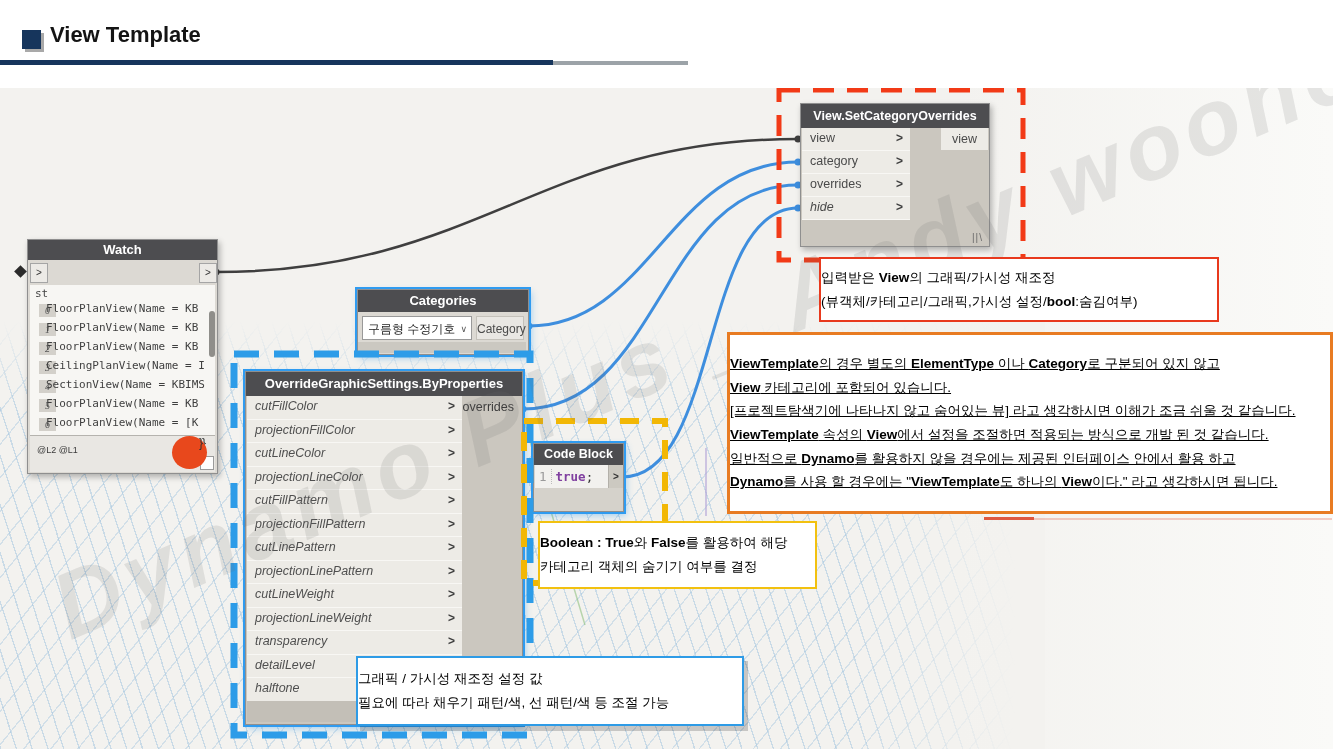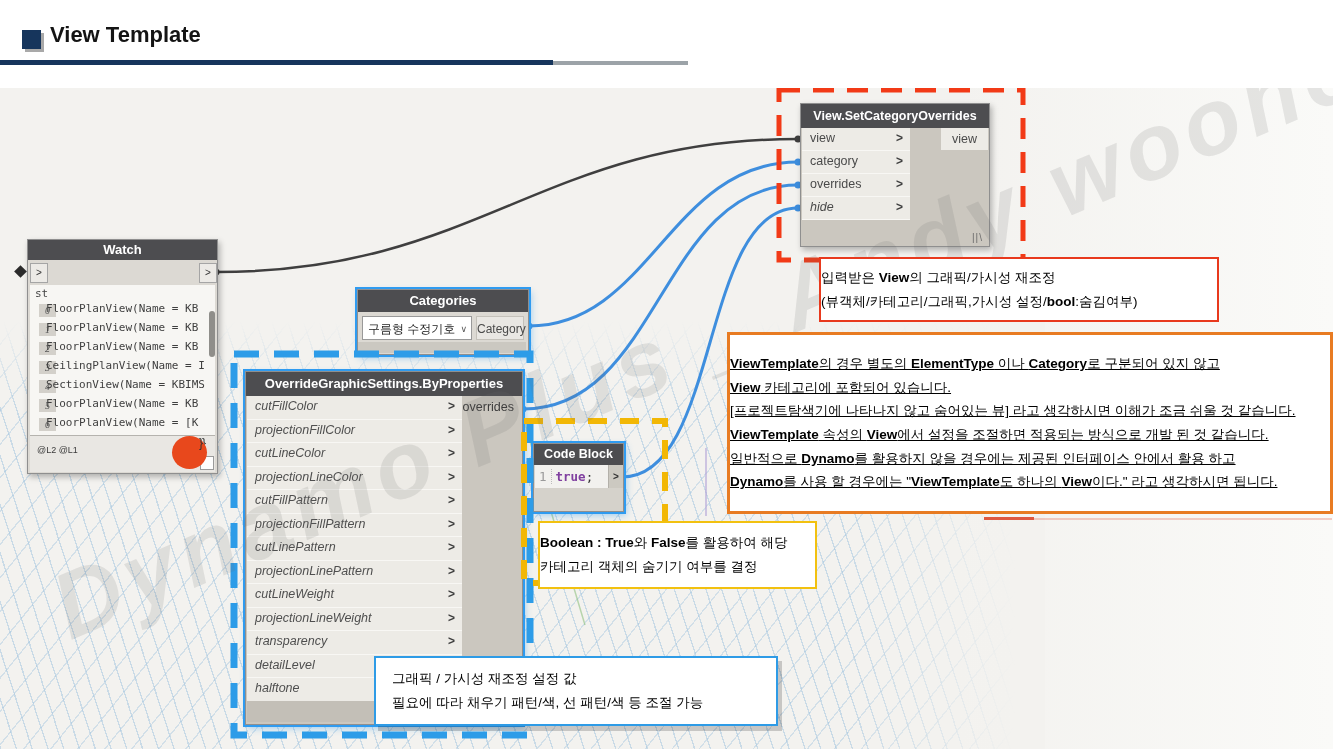--- a/index.html
+++ b/index.html
@@ -81,21 +81,21 @@
   
   .watermark{position:absolute;left:58px;top:470px;width:1500px;transform:rotate(-23deg);transform-origin:0 50%;
      font-size:93px;font-weight:bold;font-style:italic;color:rgba(110,110,110,.15);letter-spacing:7px;white-space:nowrap;pointer-events:none;}
   
   .note{position:absolute;background:#fff;display:flex;flex-direction:column;justify-content:center;z-index:6;}
   .note .ln{text-align:left;font-size:13.5px;color:#000000;line-height:1.75;white-space:nowrap;}
   .note .ln b{font-weight:bold;}
   #note-red{left:819px;top:169px;width:396px;height:61px;border:2px solid #e8391d;}
   #note-orange{left:727px;top:244px;width:600px;height:176px;border:3px solid #e87b22;text-decoration:underline;}
   #note-yellow{left:538px;top:433px;width:275px;height:64px;border:2px solid #f2c110;}
-  #note-blue{left:374px;top:568px;width:384px;height:66px;border:2px solid #2e9be6;box-shadow:4px 5px 0 rgba(0,0,0,.18);padding-left:16px;}
+  #note-blue{left:356px;top:568px;width:384px;height:66px;border:2px solid #2e9be6;box-shadow:4px 5px 0 rgba(0,0,0,.18);}
   
   .red-circle{position:absolute;left:172px;top:348px;width:35px;height:33px;border-radius:50%;background:#e8481c;z-index:7;}
   .brace-out{position:absolute;left:199px;top:348px;font-size:12px;color:#333;z-index:8;}
   .z1{z-index:1}.z2{z-index:2}.z3{z-index:3}.z4{z-index:4}.z5{z-index:5}
 </style>
 </head>
 <body>
 
 <div id="page">
 

